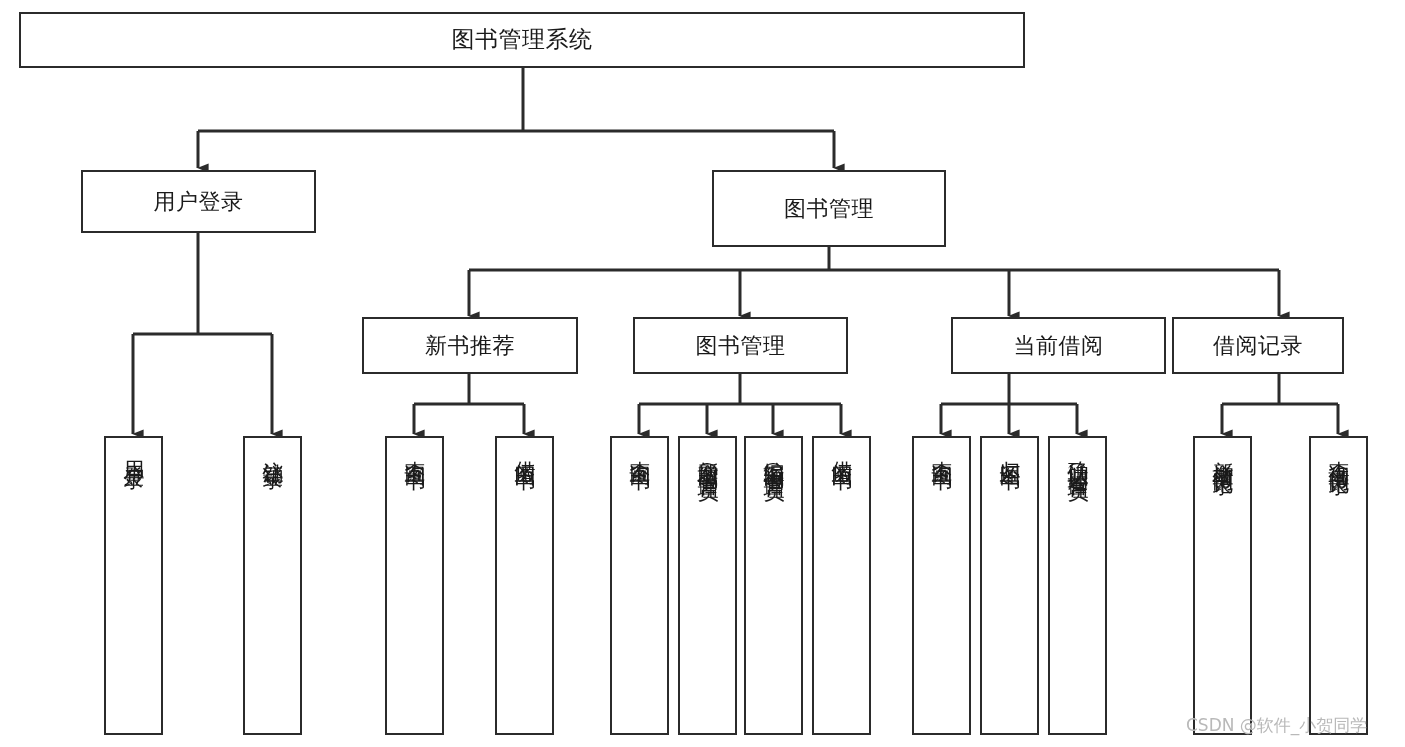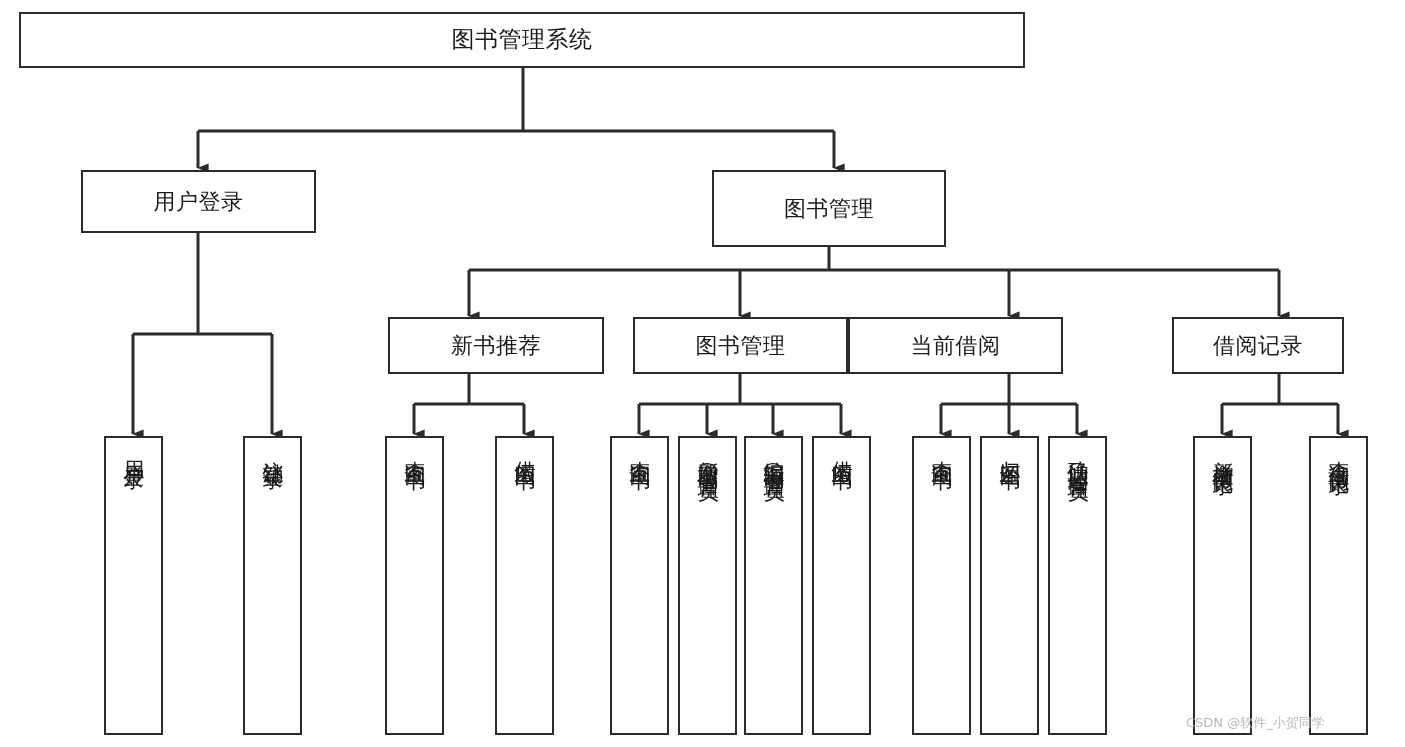--- a/index.html
+++ b/index.html
@@ -69,21 +69,21 @@
     white-space: nowrap;
     max-height: 292px;
   }
   .node.vert.tall .node-label {
     max-height: 290px;
   }
   .watermark {
     position: absolute;
     left: 1186px;
     top: 714px;
-    font-size: 13px;
+    font-size: 17px;
     color: #b9b9b9;
     white-space: nowrap;
     z-index: 5;
     font-family: "DejaVu Sans", "Liberation Sans", sans-serif;
   }
 </style>
 </head>
 <body>
 
 <div id="diagram-root">
@@ -142,27 +142,27 @@
     <span class="node-label">图书管理系统</span>
   </div>
 
   <div class="node horiz" style="left:81px; top:170px; width:235px; height:63px;">
     <span class="node-label">用户登录</span>
   </div>
   <div class="node horiz" style="left:712px; top:170px; width:234px; height:77px;">
     <span class="node-label">图书管理</span>
   </div>
 
-  <div class="node horiz" style="left:362px; top:317px; width:216px; height:57px;margin-left:26px;">
+  <div class="node horiz" style="left:362px; top:317px; width:216px; height:57px;">
     <span class="node-label">新书推荐</span>
   </div>
   <div class="node horiz" style="left:633px; top:317px; width:215px; height:57px;">
     <span class="node-label">图书管理</span>
   </div>
-  <div class="node horiz" style="left:848px; top:317px; width:215px; height:57px;">
+  <div class="node horiz" style="left:951px; top:317px; width:215px; height:57px;">
     <span class="node-label">当前借阅</span>
   </div>
   <div class="node horiz" style="left:1172px; top:317px; width:172px; height:57px;">
     <span class="node-label">借阅记录</span>
   </div>
 
   <div class="node vert" style="left:104px; top:436px; width:59px; height:299px;">
     <span class="node-label">用户登录</span>
   </div>
   <div class="node vert" style="left:243px; top:436px; width:59px; height:299px;">

